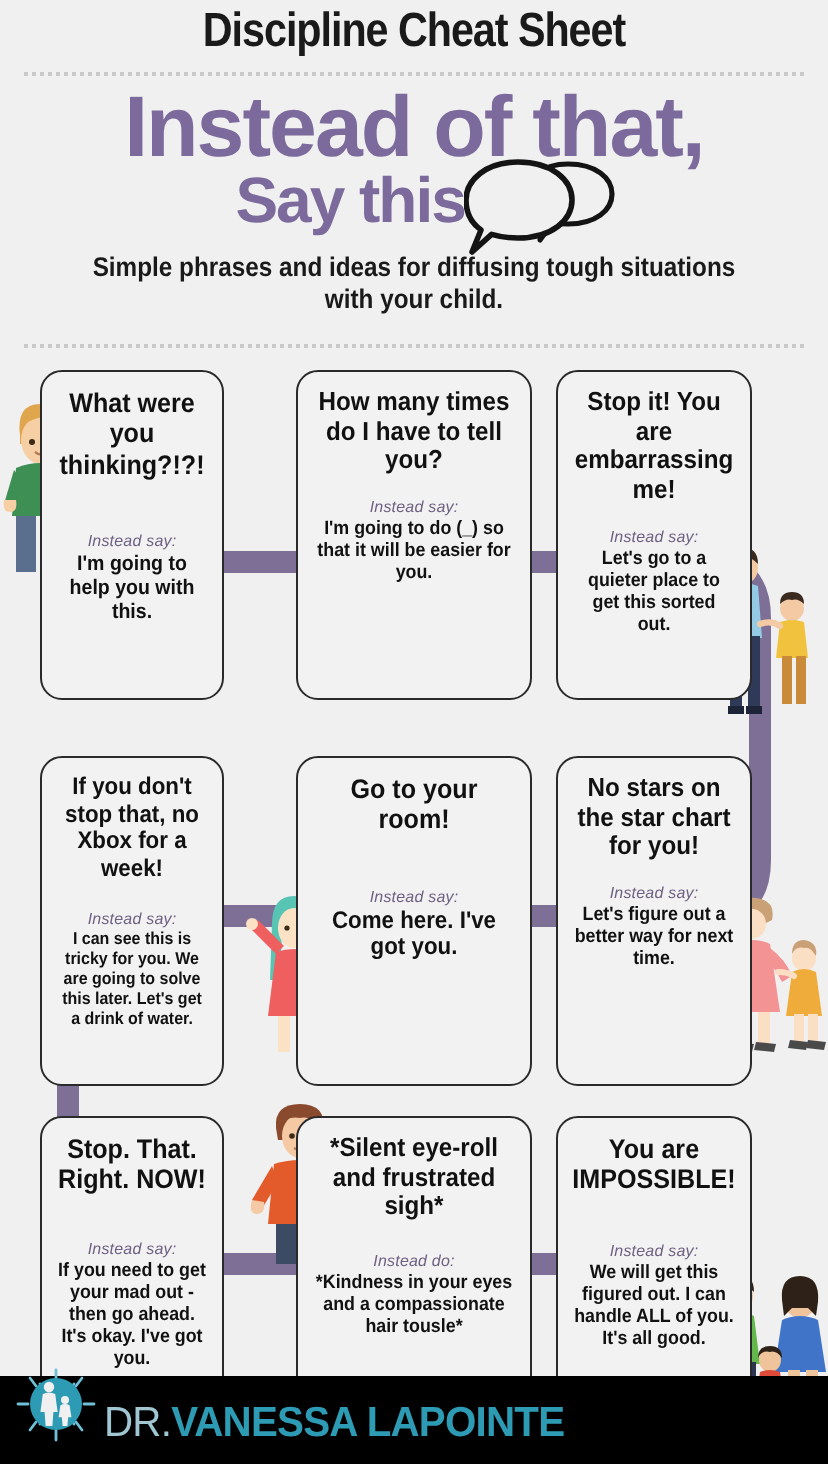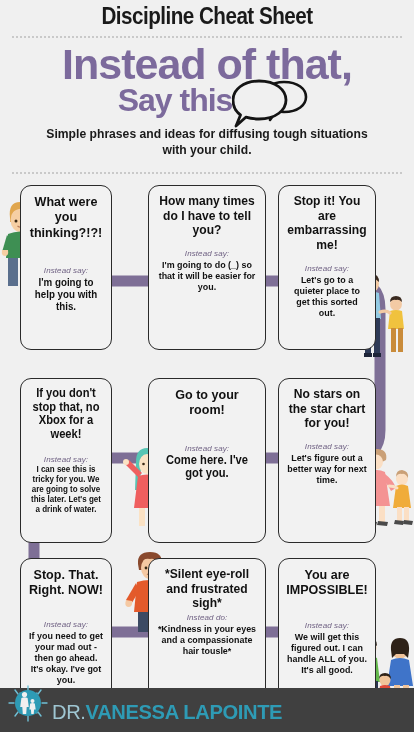--- a/index.html
+++ b/index.html
@@ -100,21 +100,21 @@
   .t15{font-size:13.5px;}
   .t14{font-size:13px;}
   .t12{font-size:12px;}
   .s11{font-size:10.5px;}
   .s10{font-size:9.6px;}
   .s9{font-size:8.6px;}
 
   
   .footer{
     position:absolute;left:0;bottom:0;width:414px;height:44px;
-    background:#404040;
+    background:#000000;
   }
   .logo-mark{position:absolute;left:8px;bottom:5px;}
   .brand{
     position:absolute;left:52px;bottom:8px;
     font-weight:bold;font-size:21px;
     color:#2e9bb5;letter-spacing:-0.4px;
     transform:scaleX(0.96);transform-origin:left bottom;
   }
   .brand .dr{color:#9fc6d2;font-weight:normal;}
 </style>
@@ -305,21 +305,21 @@
   </div>
 
   <div class="card r3 c1">
     <div class="top t15">Stop. That. Right. NOW!</div>
     <div class="lead" style="margin-top:22px;">Instead say:</div>
     <div class="say s10">If you need to get your mad out - then go ahead. It's okay. I've got you.</div>
   </div>
 
   <div class="card r3 c2">
     <div class="top t14">*Silent eye-roll and frustrated sigh*</div>
-    <div class="lead" style="margin-top:2px;">Instead do:</div>
+    <div class="lead" style="margin-top:15px;">Instead do:</div>
     <div class="say s10">*Kindness in your eyes and a compassionate hair tousle*</div>
   </div>
 
   <div class="card r3 c3">
     <div class="top t15">You are IMPOSSIBLE!</div>
     <div class="lead" style="margin-top:23px;">Instead say:</div>
     <div class="say s10">We will get this figured out. I can handle ALL of you. It's all good.</div>
   </div>
 
   <div class="footer">

